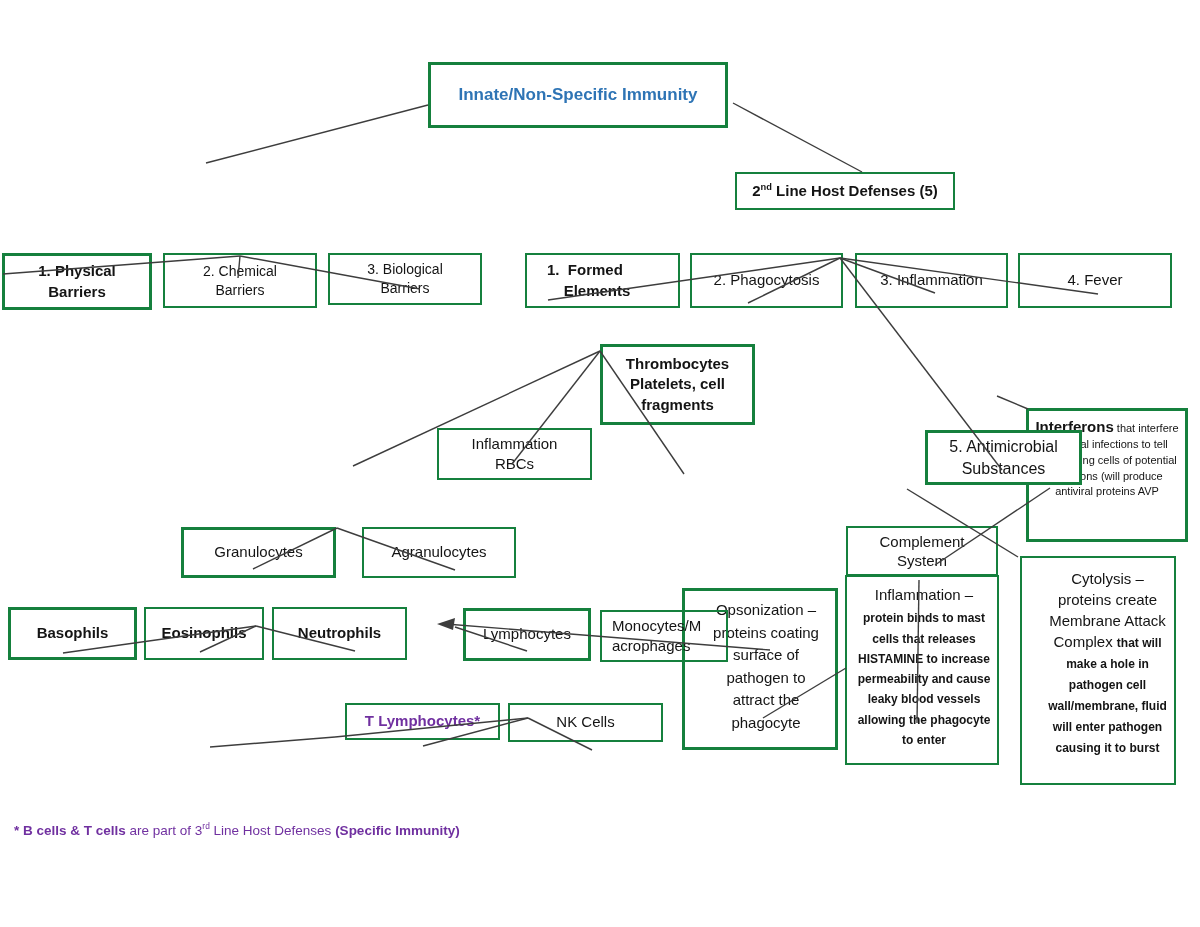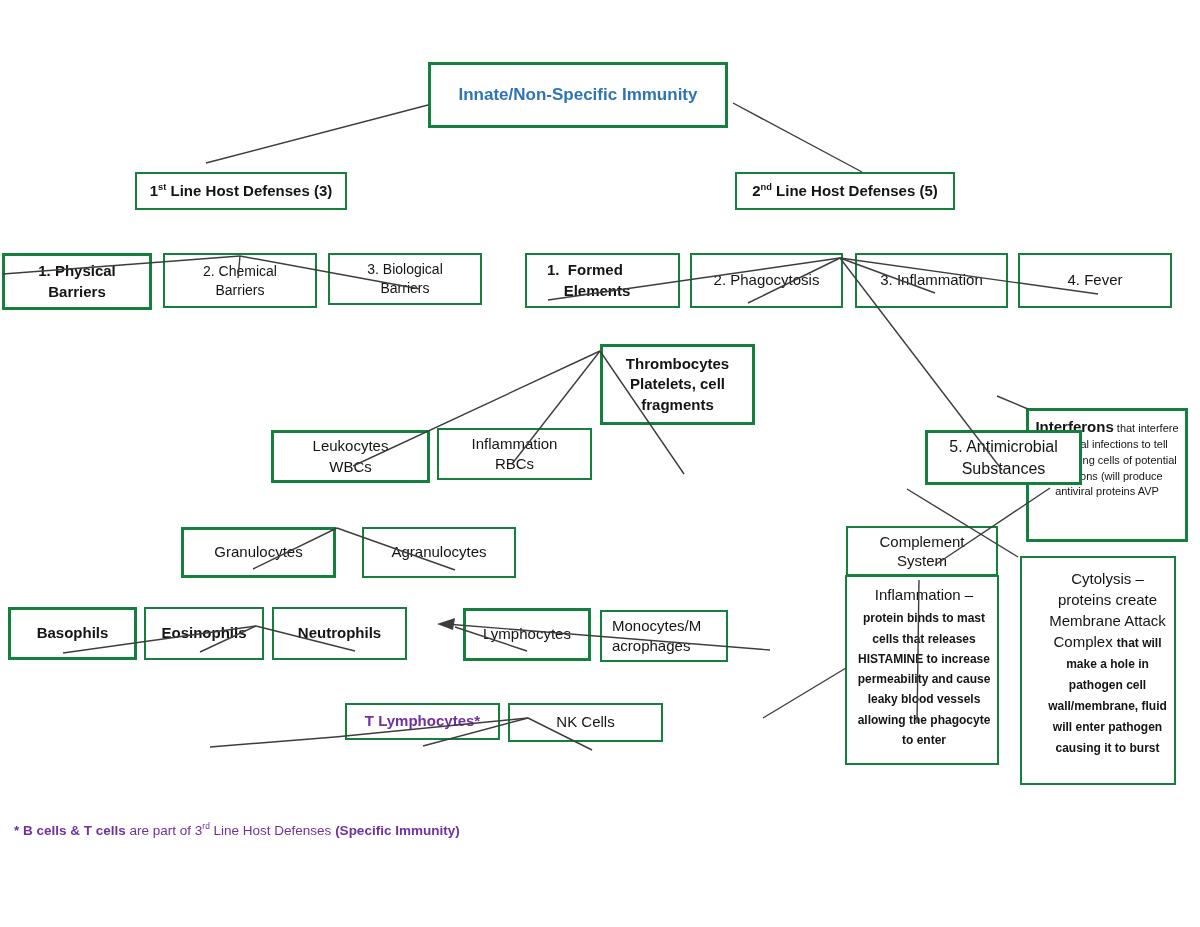--- a/index.html
+++ b/index.html
@@ -58,23 +58,20 @@
 </style>
 </head>
 <body>
 
 <div id="canvas">
 
   <div class="box bold blue" id="b-innate">
     <span class="lbl">Innate/Non-Specific Immunity</span>
   </div>
 
-  <div class="box bold" id="b-first">
-    <span class="lbl"><span>1</span><span class="sup">st</span><span> Line Host Defenses (3)</span></span>
-  </div>
 
   <div class="box bold" id="b-second">
     <span class="lbl"><span>2</span><span class="sup">nd</span><span> Line Host Defenses (5)</span></span>
   </div>
 
   <div class="box bold" id="b-physical">
     <span class="lbl">1. Physical
 Barriers</span>
   </div>
   <div class="box" id="b-chemical">
@@ -98,24 +95,20 @@
   </div>
   <div class="box" id="b-fever">
     <span class="lbl">4. Fever</span>
   </div>
 
   <div class="box bold" id="b-thrombo">
     <span class="lbl">Thrombocytes
 Platelets, cell
 fragments</span>
   </div>
-  <div class="box" id="b-leuko">
-    <span class="lbl">Leukocytes
-WBCs</span>
-  </div>
   <div class="box" id="b-erythro">
     <span class="lbl">Inflammation
 RBCs</span>
   </div>
 
   <div class="box" id="b-interf">
     <span class="t">Interferons</span><span> that interfere with viral infections to tell neighboring cells of potential infections (will produce antiviral proteins AVP</span>
   </div>
   <div class="box" id="b-anti">
     <span class="lbl">5. Antimicrobial
@@ -135,20 +128,28 @@
   <div class="box" id="b-eosino">
     <span class="lbl">Eosinophils</span>
   </div>
   <div class="box" id="b-neutro">
     <span class="lbl">Neutrophils</span>
   </div>
   <div class="box" id="b-lympho">
     <span class="lbl">Lymphocytes</span>
   </div>
 
+  <div class="box" id="b-opson">
+    <span class="lbl">Opsonization –
+proteins coating
+surface of
+pathogen to
+attract the
+phagocyte</span>
+  </div>
   <div class="box left nobg" id="b-mono">
     <span class="lbl">Monocytes/M
 acrophages</span>
   </div>
 
   <div class="box" id="b-comple">
     <span class="lbl">Complement
 System</span>
   </div>
   <div class="box" id="b-inflamdet">

